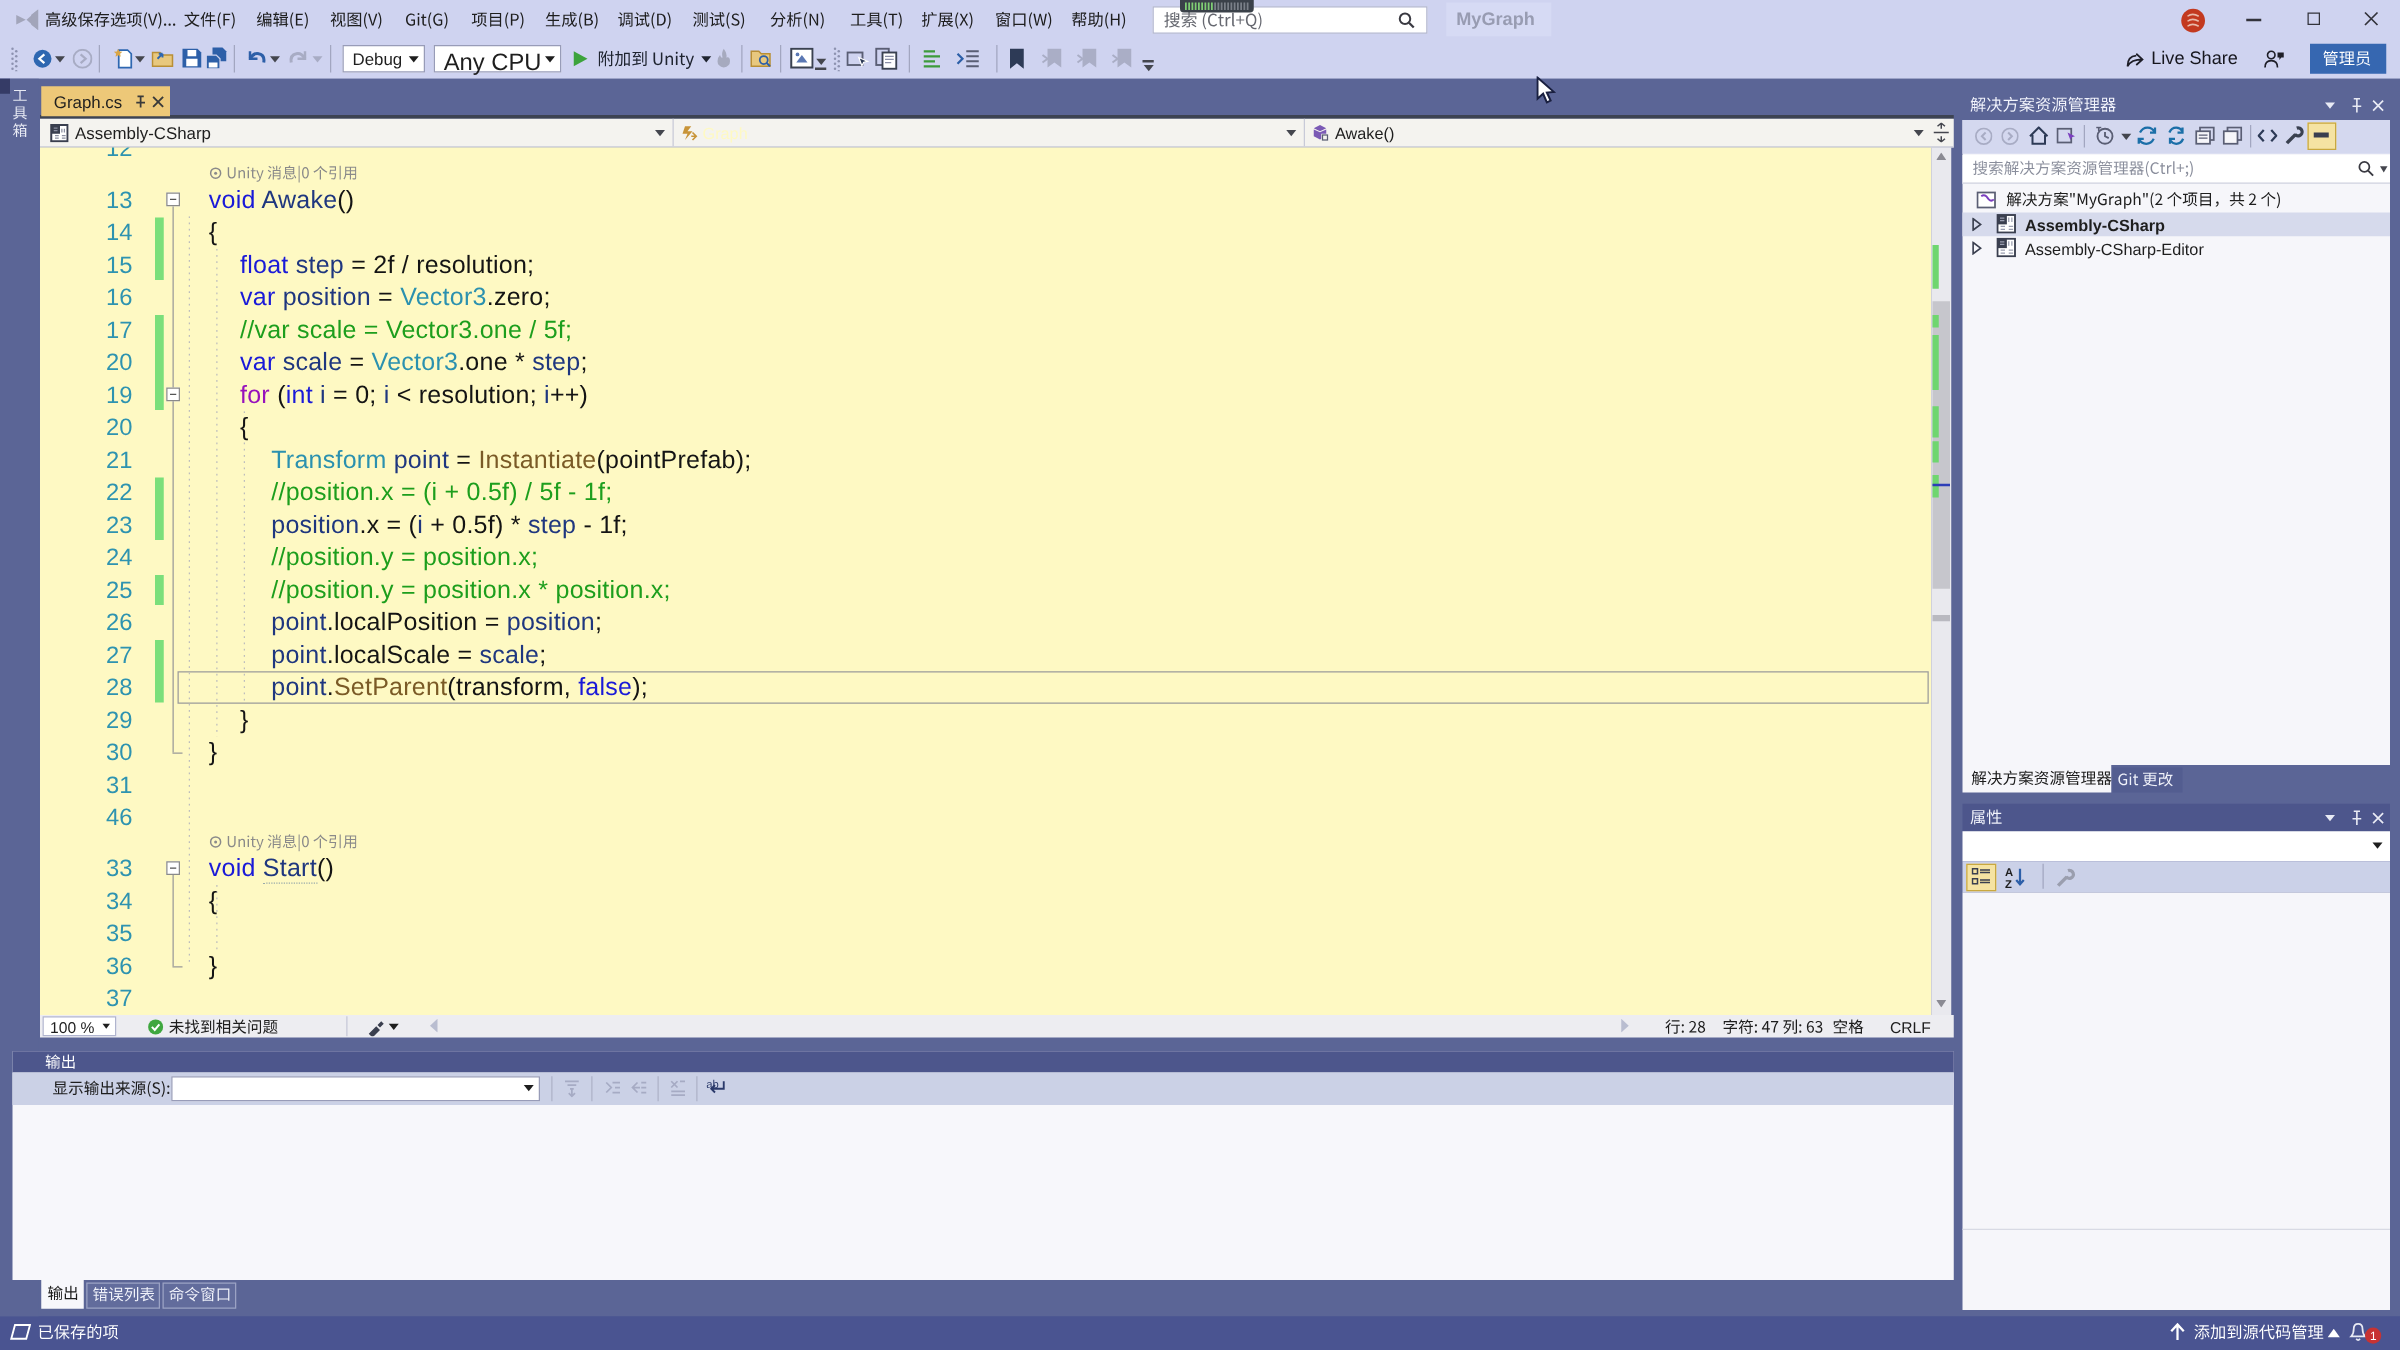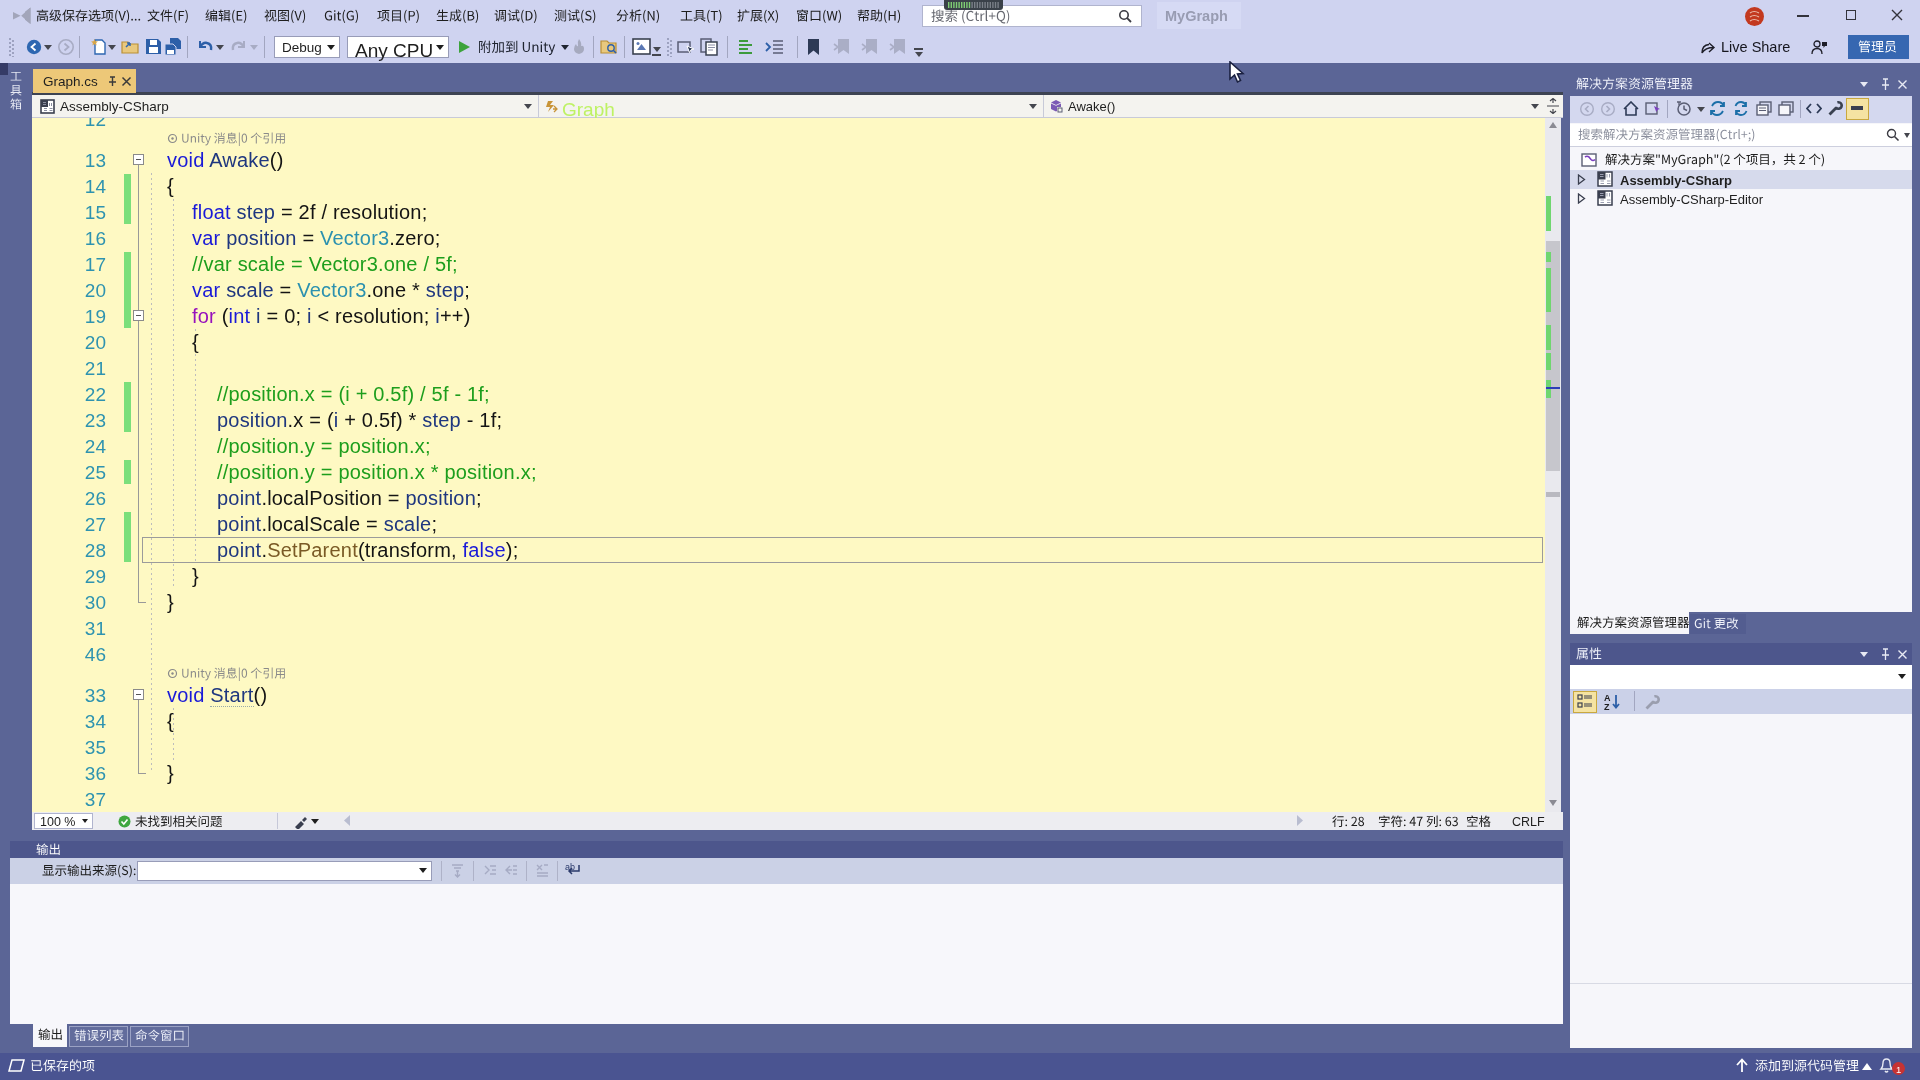--- a/index.html
+++ b/index.html
@@ -398,21 +398,21 @@
       <rect x="1" y="1" width="7" height="7" fill="#3A3F4F"></rect>
       <path d="M3 3.5 h3 M3 5.5 h3 M9.5 4 v3 M11.5 4 v3 M4 9.5 h3 M4 11.5 h3 M9.5 9.5 h3 M9.5 11.5 h3" stroke="#8A8EA0" stroke-width="1"></path>
     </svg>
 <div class="lat" style="left:60px;top:99px;font-size:13.5px;color:#1E1E1E">Assembly-CSharp</div>
 <div class="carr" style="left:524px;top:104px;border-top-color:#44464E"></div>
 <div class="vdiv" style="left:538px;top:95px;height:22px;background:#C8CAD8"></div>
 <svg class="abs" style="left:545px;top:100px" width="14" height="13" viewBox="0 0 14 13">
       <path d="M3 1 L8 1 L5 5 L9 5 L3 12 L5 7 L1 7 Z" fill="#C89438"></path>
       <path d="M9 6 l3 3 -3 3 M12 9 h-4" stroke="#C89438" stroke-width="1.3" fill="none"></path>
     </svg>
-<div class="lat" style="left:562px;top:99px;font-size:19px;color:#bef264">Graph</div>
+<div class="lat" style="left:562px;top:99px;font-size:13px;color:#fef9c3">Graph</div>
 <div class="carr" style="left:1029px;top:104px;border-top-color:#44464E"></div>
 <div class="vdiv" style="left:1043px;top:95px;height:22px;background:#C8CAD8"></div>
 <svg class="abs" style="left:1049px;top:99px" width="15" height="15" viewBox="0 0 15 15">
       <path d="M7 1 L12 3.5 L7 6 L2 3.5 Z M2 4.5 V10 L7 12.5 V6.8 Z M12 4.5 V10 L7 12.5 V6.8 Z" fill="#7B5AB5"></path>
       <rect x="8" y="8" width="6" height="5" fill="#F4F3EF"></rect>
       <rect x="9" y="9" width="4" height="4" fill="none" stroke="#5A5E74" stroke-width="1"></rect>
     </svg>
 <div class="lat" style="left:1068px;top:99px;font-size:13px;color:#1E1E1E">Awake()</div>
 <div class="carr" style="left:1531px;top:104px;border-top-color:#44464E"></div>
 <svg class="abs" style="left:1546px;top:98px" width="14" height="16" viewBox="0 0 14 16">
@@ -463,20 +463,21 @@
 <div class="ln" style="top:645px">36</div>
 <div class="ln" style="top:671px">37</div>
 <div class="cl" style="left:135px;top:31px"><span class="k">void</span> <span class="v">Awake</span>()</div>
 <div class="cl" style="left:135px;top:57px">{</div>
 <div class="cl" style="left:160px;top:83px"><span class="k">float</span> <span class="v">step</span> = 2f / resolution;</div>
 <div class="cl" style="left:160px;top:109px"><span class="k">var</span> <span class="v">position</span> = <span class="t">Vector3</span>.zero;</div>
 <div class="cl" style="left:160px;top:135px"><span class="c">//var scale = Vector3.one / 5f;</span></div>
 <div class="cl" style="left:160px;top:161px"><span class="k">var</span> <span class="v">scale</span> = <span class="t">Vector3</span>.one * <span class="v">step</span>;</div>
 <div class="cl" style="left:160px;top:187px"><span class="pu">for</span> (<span class="k">int</span> <span class="v">i</span> = 0; <span class="v">i</span> &lt; resolution; <span class="v">i</span>++)</div>
 <div class="cl" style="left:160px;top:213px">{</div>
+<div class="cl" style="left:185px;top:239px"><span class="t">Transform</span> <span class="v">point</span> = <span class="m">Instantiate</span>(pointPrefab);</div>
 <div class="cl" style="left:185px;top:265px"><span class="c">//position.x = (i + 0.5f) / 5f - 1f;</span></div>
 <div class="cl" style="left:185px;top:291px"><span class="v">position</span>.x = (<span class="v">i</span> + 0.5f) * <span class="v">step</span> - 1f;</div>
 <div class="cl" style="left:185px;top:317px"><span class="c">//position.y = position.x;</span></div>
 <div class="cl" style="left:185px;top:343px"><span class="c">//position.y = position.x * position.x;</span></div>
 <div class="cl" style="left:185px;top:369px"><span class="v">point</span>.localPosition = <span class="v">position</span>;</div>
 <div class="cl" style="left:185px;top:395px"><span class="v">point</span>.localScale = <span class="v">scale</span>;</div>
 <div class="cl" style="left:185px;top:421px"><span class="v">point</span>.<span class="m">SetParent</span>(transform, <span class="k">false</span>);</div>
 <div class="cl" style="left:160px;top:447px">}</div>
 <div class="cl" style="left:135px;top:473px">}</div>
 <div class="cl" style="left:135px;top:566px"><span class="k">void</span> <span class="v" style="border-bottom:1.5px dotted #9aa">Start</span>()</div>

